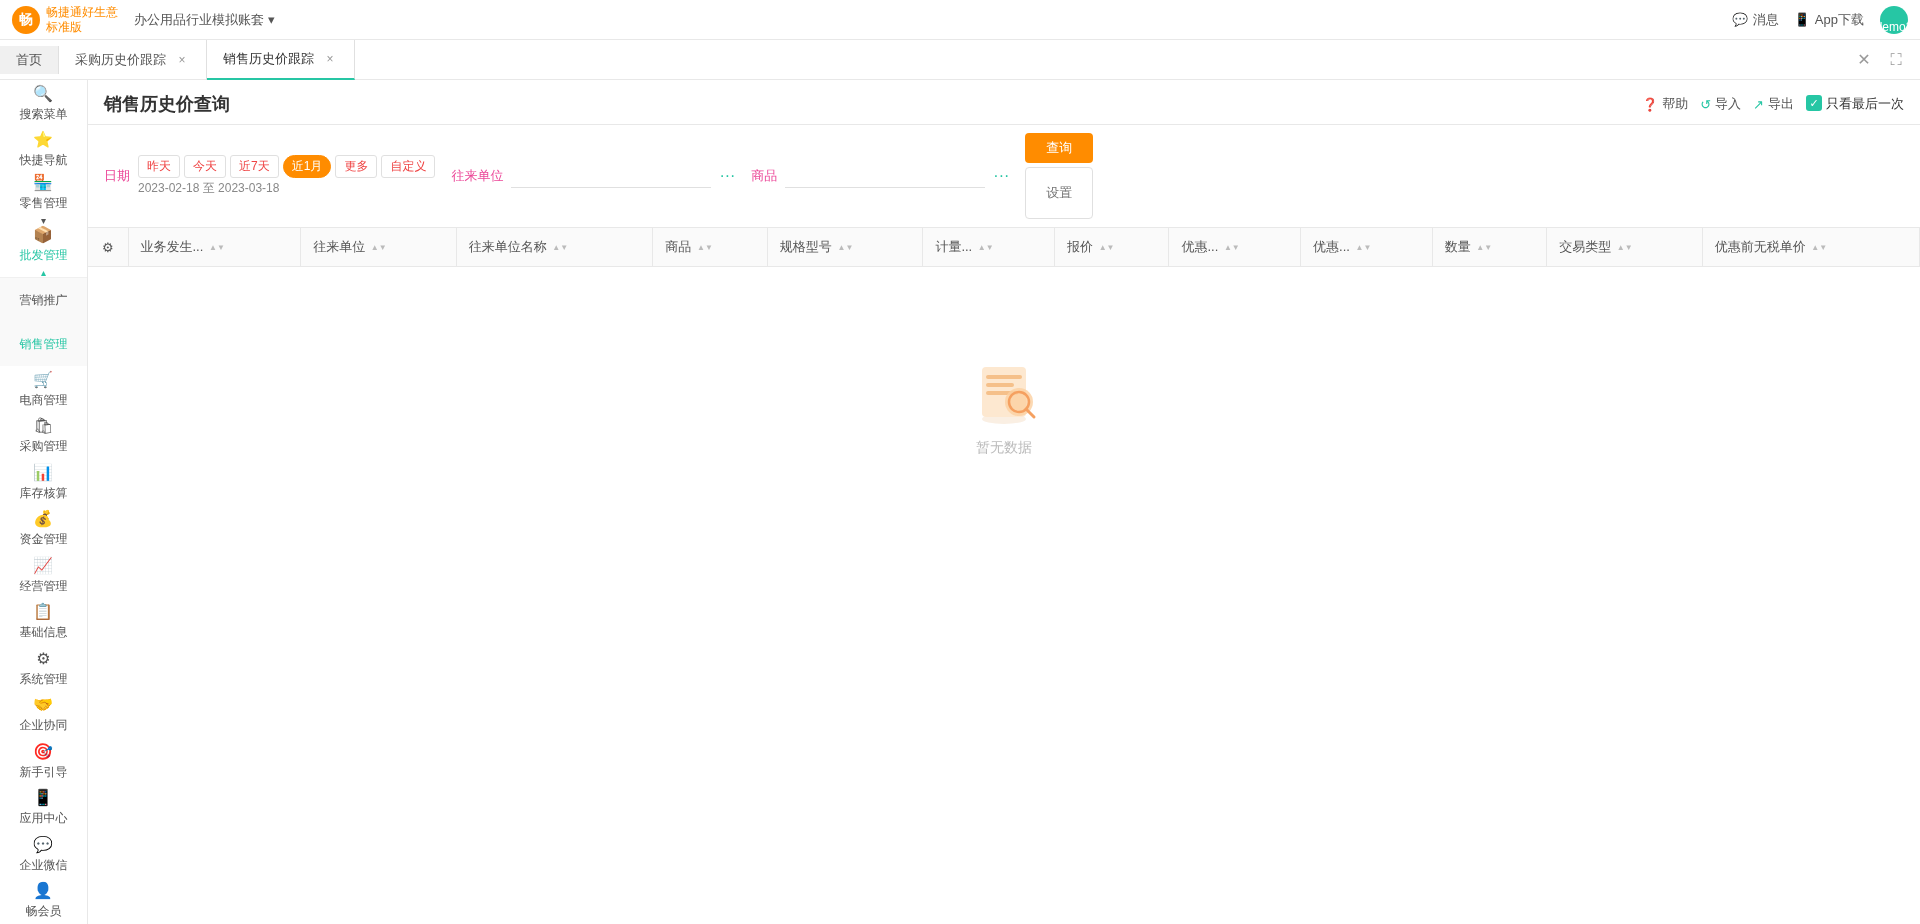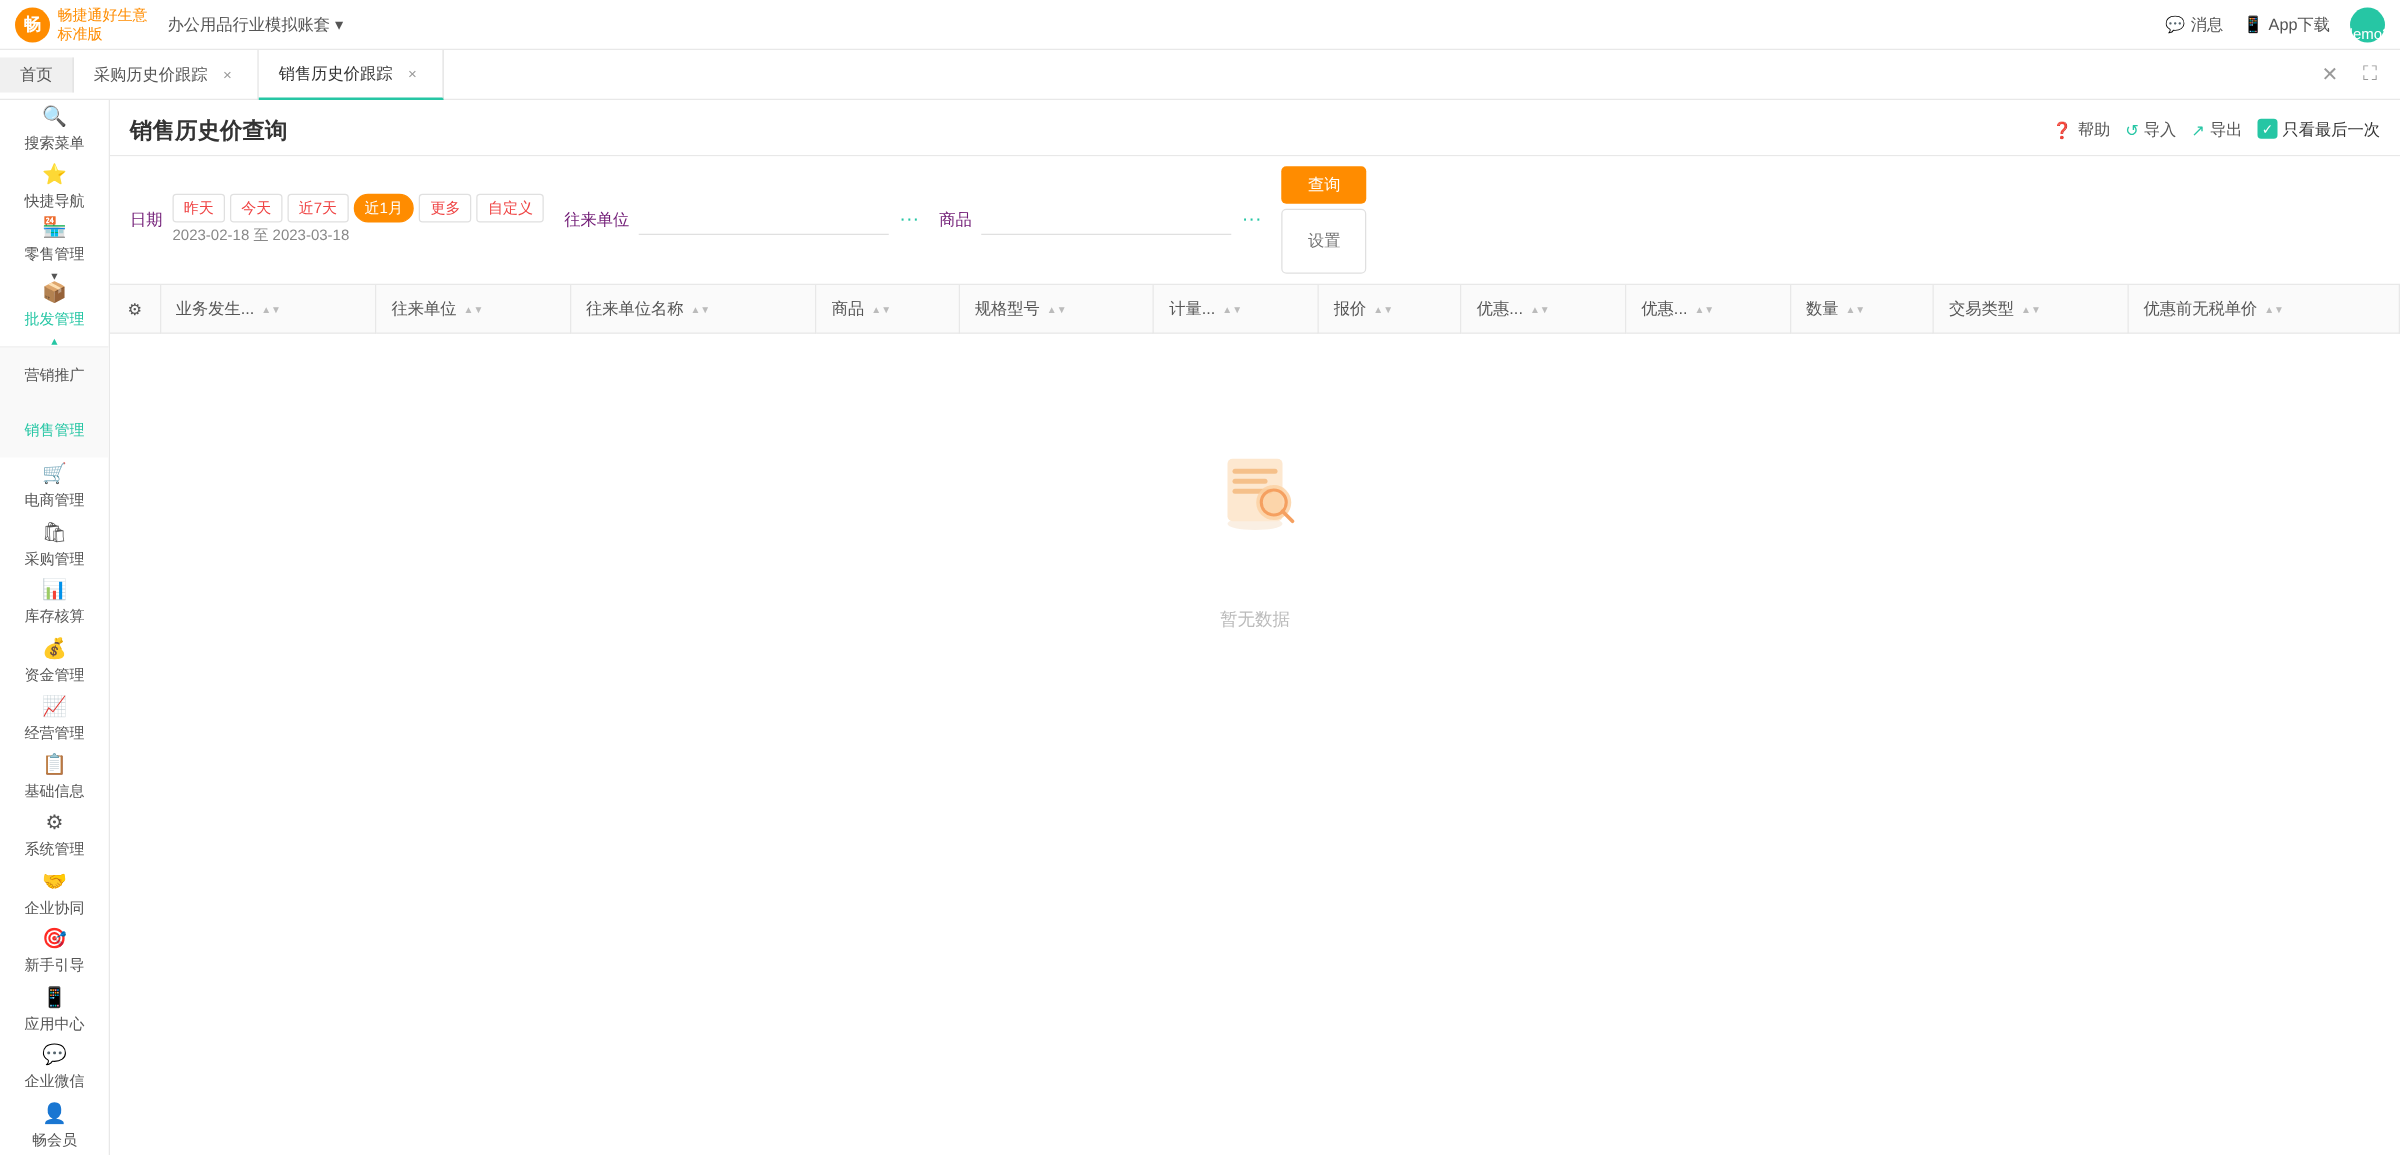--- a/index.html
+++ b/index.html
@@ -47,21 +47,21 @@
     .page-actions { display: flex; align-items: center; gap: 12px; }
     .page-action-btn { display: flex; align-items: center; gap: 4px; font-size: 13px; color: #555; cursor: pointer; }
     .page-action-btn .icon { color: #26c6a4; }
     .checkbox-label { display: flex; gap: 4px; font-size: 13px; cursor: pointer; }
     .checkbox-teal { width: 16px; height: 16px; background: #26c6a4; border-radius: 3px; display: flex; align-items: center; justify-content: center; }
     .checkbox-teal::after { content: '✓'; color: #fff; font-size: 11px; }
 
     
     .filter-bar { background: #fff; padding: 8px 16px; border-bottom: 1px solid #e8e8e8; flex-shrink: 0; display: flex; align-items: center; gap: 16px; flex-wrap: wrap; }
     .filter-group { display: flex; align-items: center; gap: 8px; }
-    .filter-label { color: #701a75; font-size: 13px; }
+    .filter-label { color: #ec4899; font-size: 13px; }
     .date-btns { display: flex; align-items: center; gap: 4px; }
     .date-btn { padding: 2px 8px; font-size: 12px; border: 1px solid #e0e0e0; border-radius: 3px; cursor: pointer; color: #ef4444; background: #fff; }
     .date-btn.active { background: #ff8c00; color: #fff; border-color: #ff8c00; border-radius: 12px; }
     .date-range { font-size: 12px; color: #888; margin-top: 2px; }
     .filter-input-group { display: flex; align-items: center; gap: 8px; }
     .filter-input { border: none; border-bottom: 1px solid #e0e0e0; padding: 4px 8px; font-size: 13px; width: 200px; outline: none; background: transparent; }
     .filter-dots { color: #26c6a4; cursor: pointer; font-size: 16px; }
     .filter-date-wrap { display: flex; flex-direction: column; }
     .query-btn { background: #ff8c00; color: #fff; border: none; padding: 6px 20px; border-radius: 4px; cursor: pointer; font-size: 13px; }
     .settings-btn { background: #fff; color: #737373; border: 1px solid #e0e0e0; padding: 16px 20px; border-radius: 4px; cursor: pointer; font-size: 13px; }
@@ -69,21 +69,21 @@
 
     
     .table-wrap { flex: 1; overflow: auto; background: #fff; margin: 0; }
     table { width: 100%; border-collapse: collapse; font-size: 13px; }
     thead tr { background: #fafafa; }
     th { padding: 10px 12px; text-align: left; font-weight: normal; color: #555; border-bottom: 1px solid #e8e8e8; border-right: 1px solid #e8e8e8; white-space: nowrap; cursor: pointer; user-select: none; }
     th:first-child { width: 40px; text-align: center; }
     th .sort-icons { display: inline-flex; flex-direction: column; font-size: 8px; color: #bbb; margin-left: 2px; vertical-align: middle; }
 
     
-    .empty-state { display: flex; flex-direction: column; align-items: center; justify-content: center; padding: 80px 0; color: #bbb; gap: 48px; }
+    .empty-state { display: flex; flex-direction: column; align-items: center; justify-content: center; padding: 80px 0; color: #bbb; }
     .empty-img { width: 80px; height: 80px; position: relative; }
     .empty-text { font-size: 14px; color: #bbb; margin-top: 12px; }
 
     
     .avatar { width: 28px; height: 28px; border-radius: 50%; background: #26c6a4; display: flex; align-items: flex-end; justify-content: center; color: #fff; font-size: 12px; }
 
     
     .gear-th { width: 36px; text-align: center; }
   </style>
 </head>

